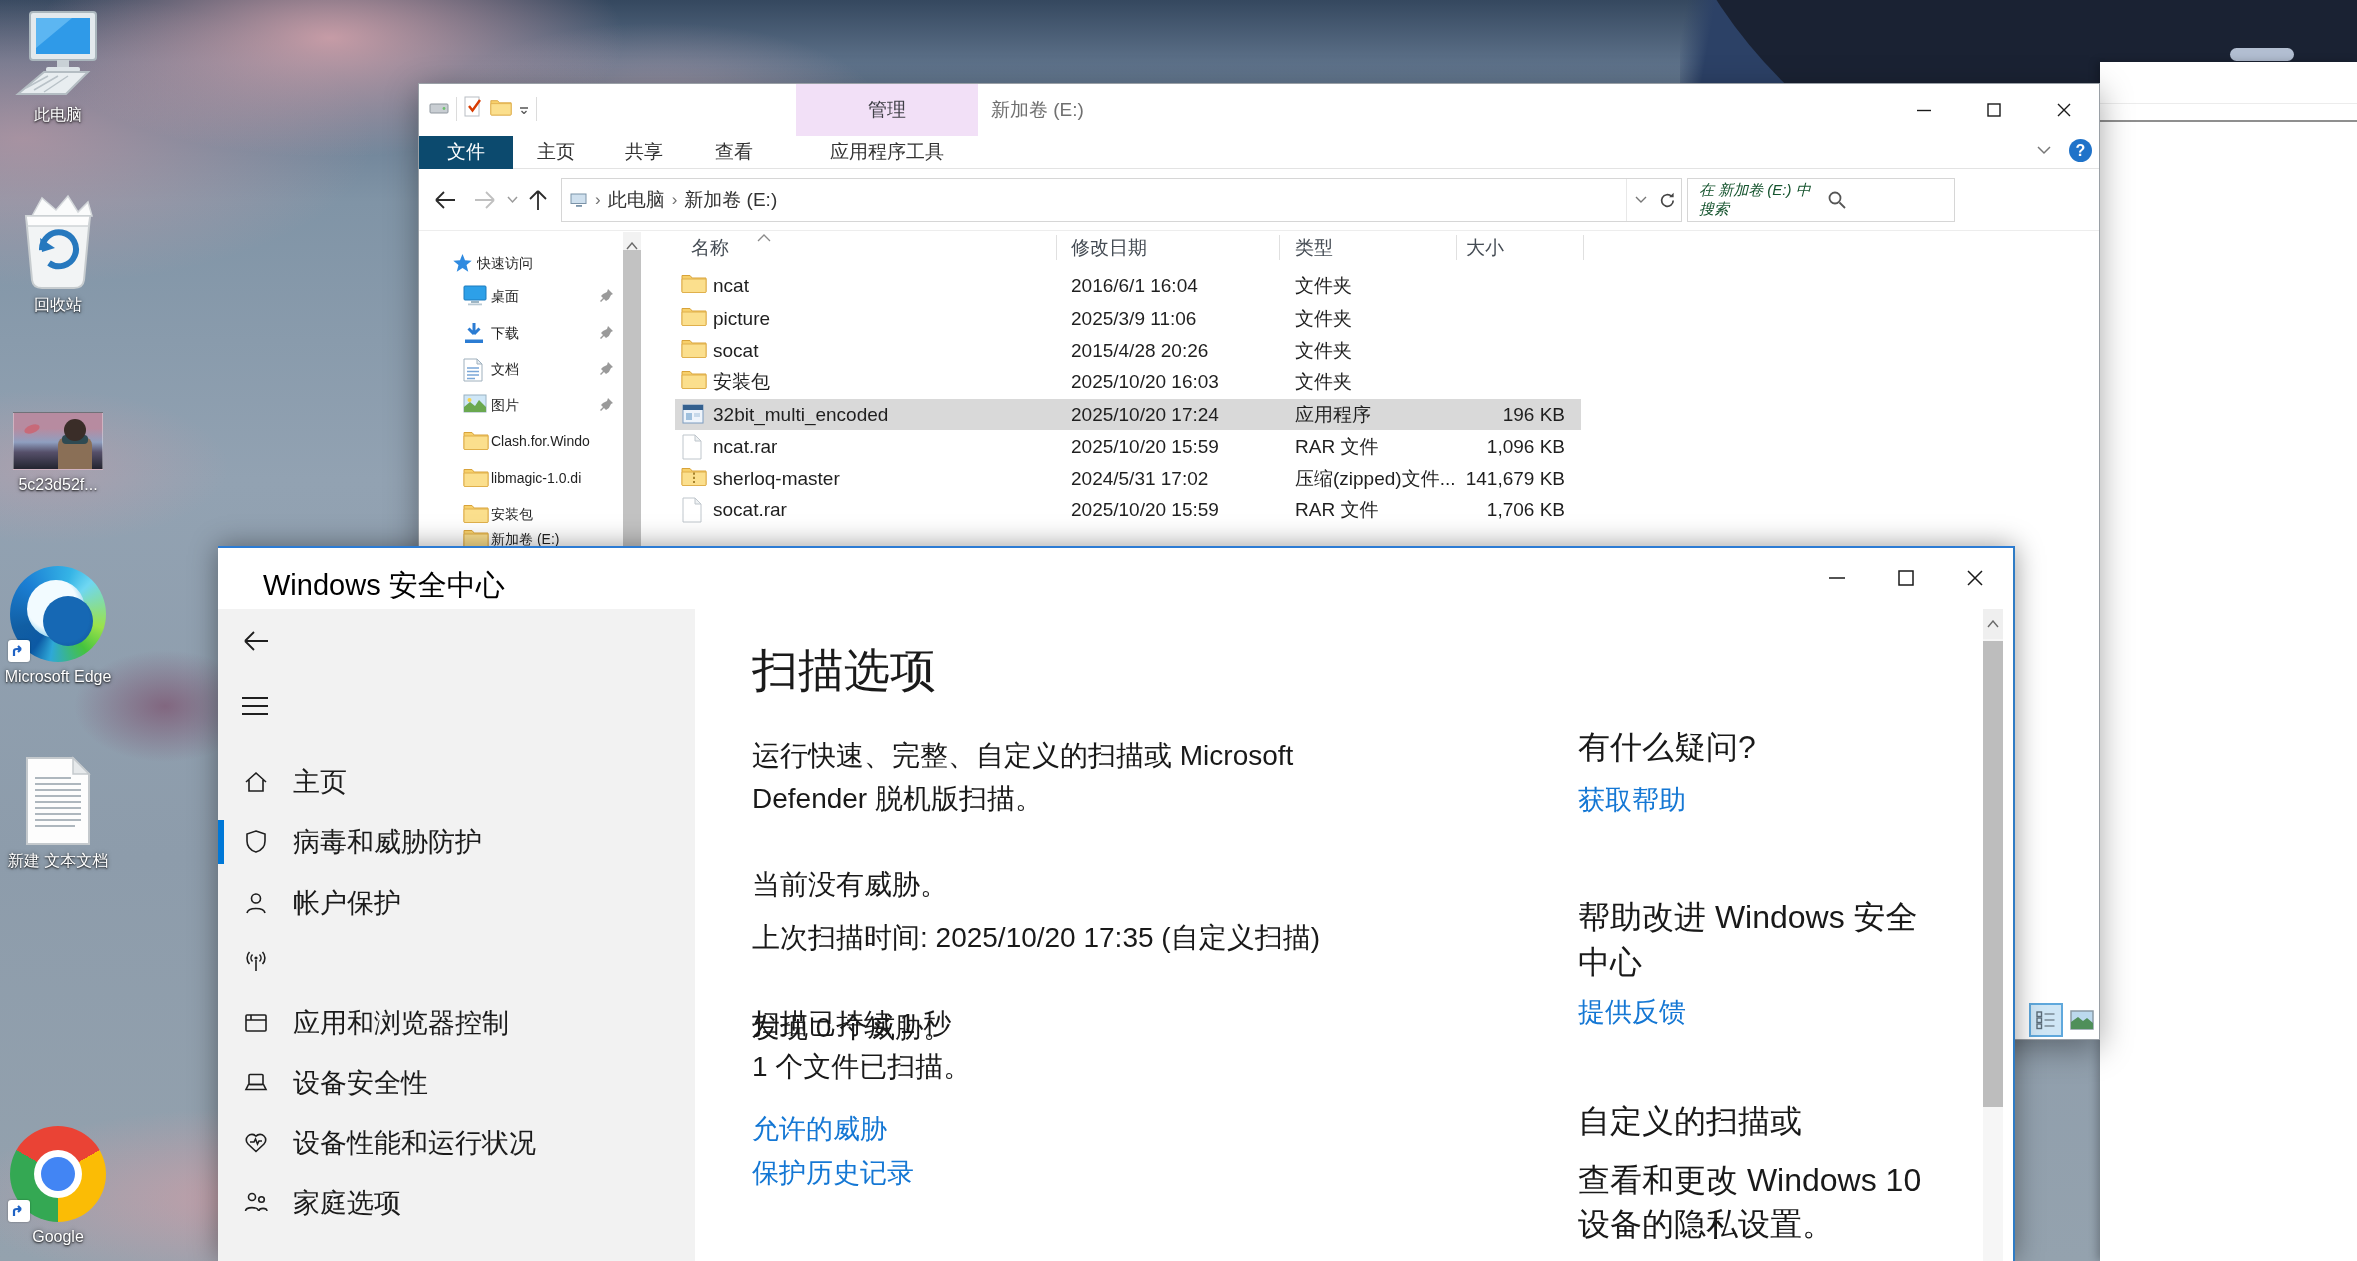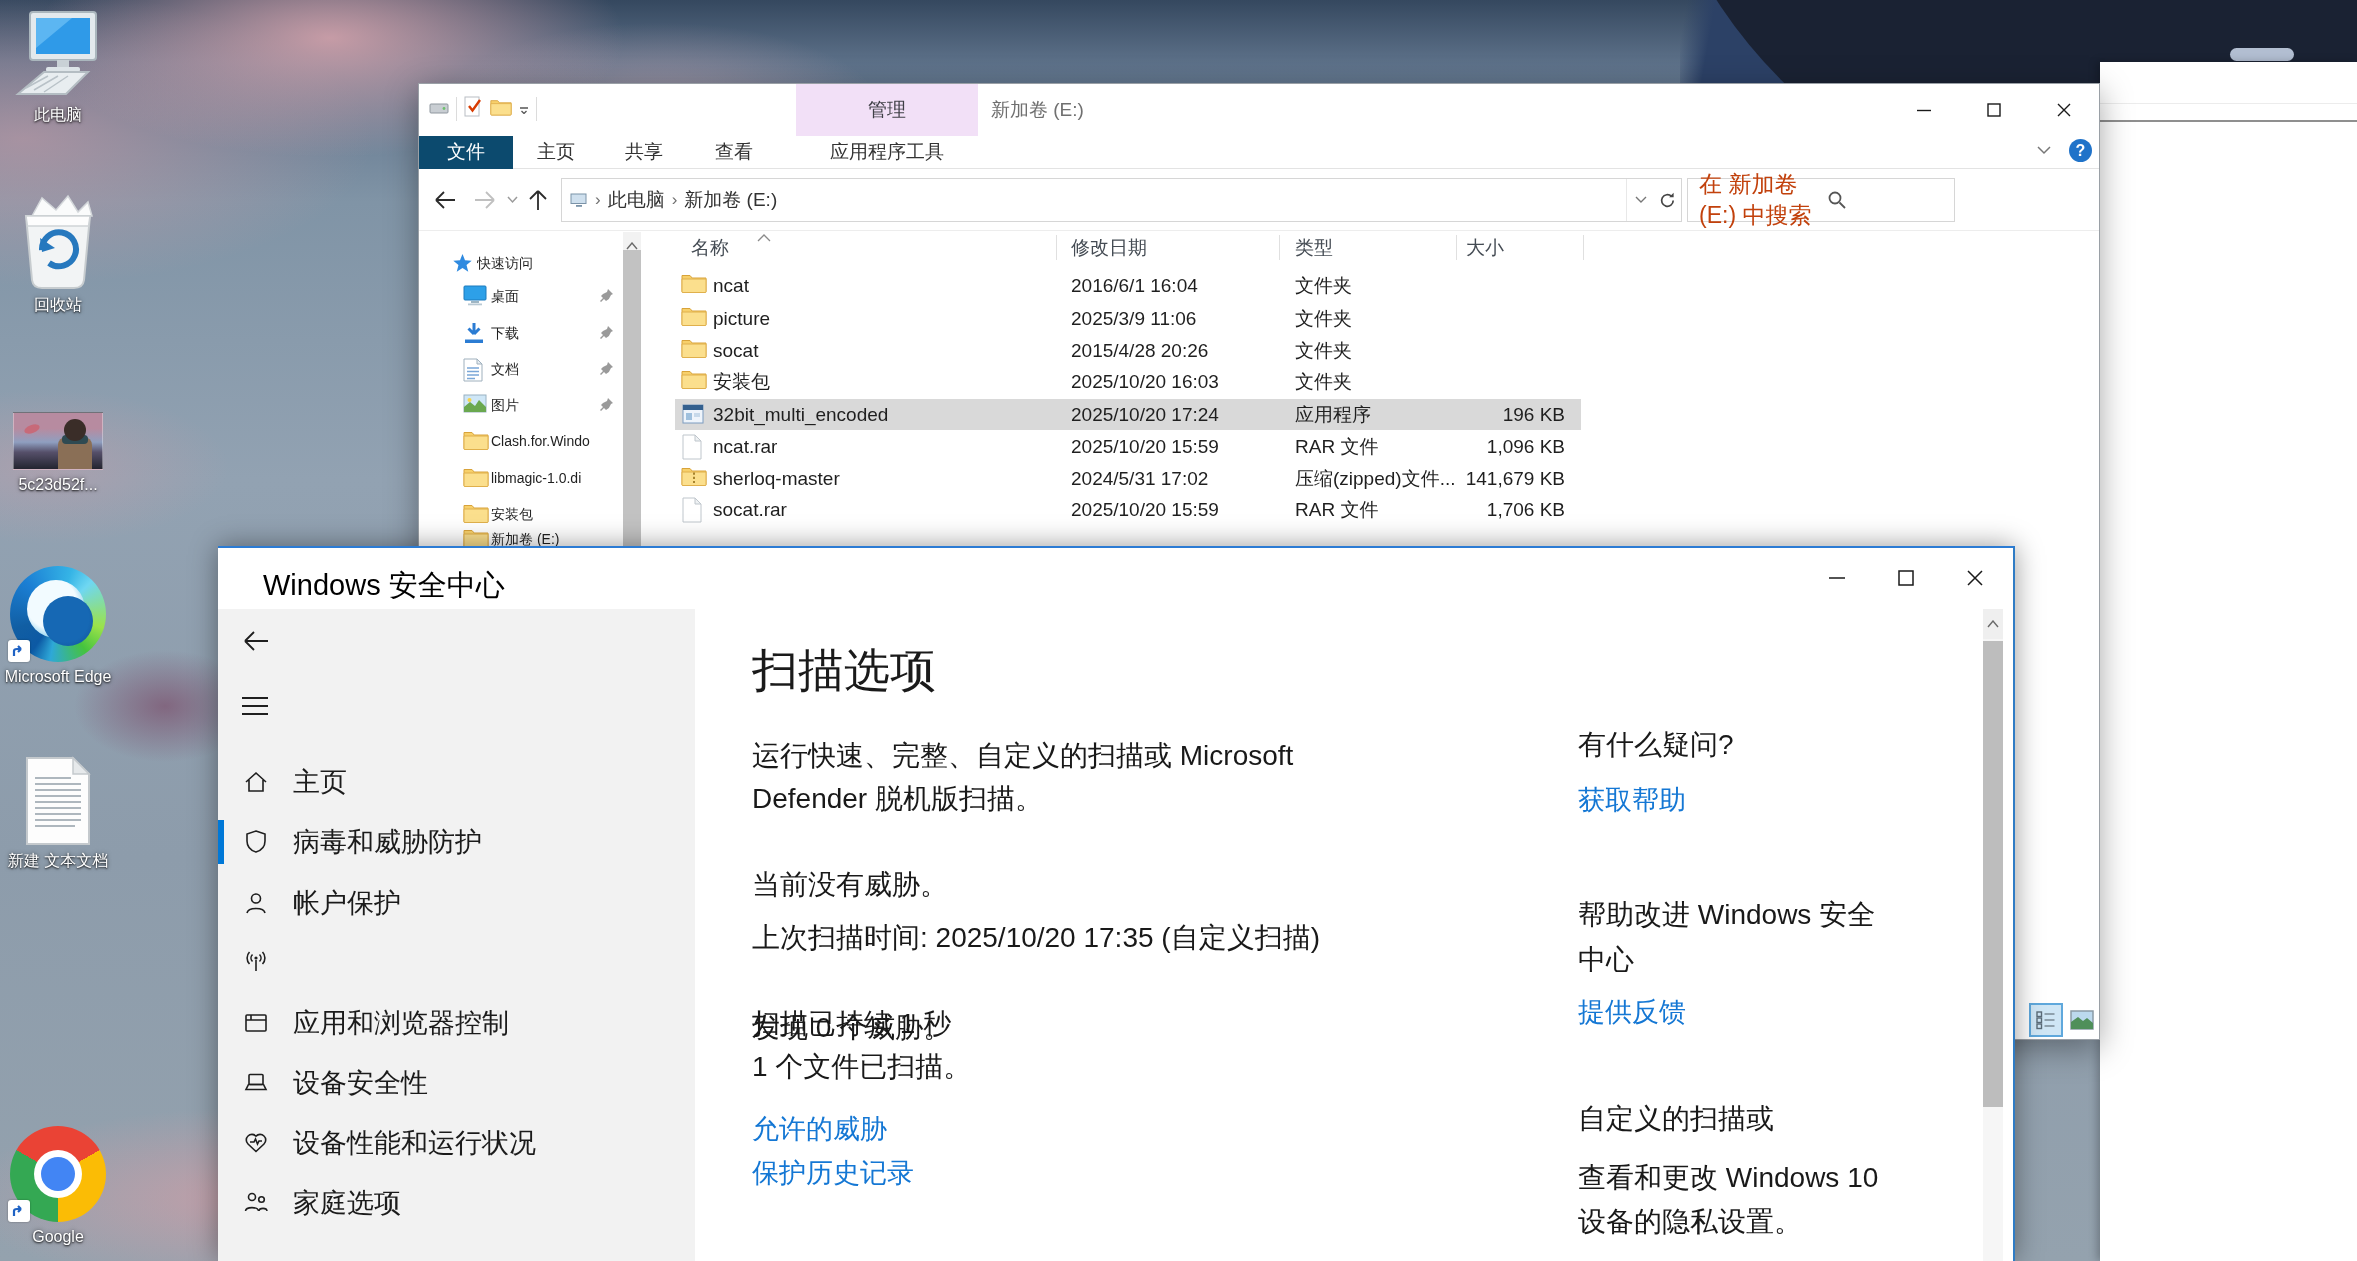--- a/index.html
+++ b/index.html
@@ -64,21 +64,21 @@
   .x-tab-file{background:#0c4a6e;color:#fff;}
   .x-addr{position:absolute;left:0;top:85px;width:100%;height:62px;background:#fff;border-bottom:1px solid #ededed;box-sizing:border-box;}
   .nav-arrow{position:absolute;top:0;height:62px;display:flex;align-items:center;}
   .bc-box{position:absolute;left:142px;top:9px;width:1121px;height:44px;border:1px solid #d6d6d6;box-sizing:border-box;
     display:flex;align-items:center;font-size:19px;color:#333;}
   .bc-sep{color:#707070;font-size:17px;padding:0 7px;}
   .bc-refresh{position:absolute;right:4px;top:0;height:42px;display:flex;align-items:center;}
   .bc-drop{position:absolute;right:34px;top:0;height:42px;display:flex;align-items:center;border-left:1px solid #e8e8e8;padding-left:8px;}
   .search-box{position:absolute;left:1268px;top:9px;width:268px;height:44px;border:1px solid #d6d6d6;box-sizing:border-box;
     display:flex;align-items:center;}
-  .search-box span{flex:1;padding-left:11px;font-size:23px;color:#c2410c;}
+  .search-box span{flex:1;padding-left:11px;font-size:15px;color:#14532d;font-style:italic;}
   .x-col{position:absolute;top:150px;height:27px;line-height:27px;font-size:19px;color:#454c54;}
   .x-colsep{position:absolute;top:151px;width:1px;height:25px;background:#e0e0e0;}
   .file-row{position:absolute;left:256px;width:906px;height:31px;}
   .file-row.sel{background:#d9d9d9;}
   .file-row span{position:absolute;top:0;line-height:31px;font-size:19px;color:#1f1f1f;white-space:nowrap;}
   .fr-ico{position:absolute;left:6px;top:3px;}
   .fr-name{left:38px;}
   .fr-date{left:396px;}
   .fr-type{left:620px;}
   .fr-size{left:700px;width:190px;text-align:right;}
@@ -101,21 +101,21 @@
   .s-back{position:absolute;left:22px;top:18px;}
   .s-burger{position:absolute;left:24px;top:88px;width:26px;}
   .s-burger div{height:2px;background:#1f1f1f;margin-bottom:6px;}
   .nav-row{position:absolute;left:0;width:477px;height:60px;}
   .nav-row .lbl{position:absolute;left:75px;top:0;line-height:60px;font-size:27px;color:#1b1b1b;white-space:nowrap;}
   .nav-row .ico{position:absolute;left:24px;top:16px;}
   .nav-row .bar{position:absolute;left:0;top:8px;width:6px;height:44px;background:#0078d7;}
   .s-main-title{position:absolute;left:534px;top:92px;font-size:46px;font-weight:500;color:#1a1a1a;}
   .s-text{position:absolute;left:534px;font-size:28px;color:#191919;white-space:nowrap;}
   .s-link{position:absolute;left:534px;font-size:27px;color:#1477d4;white-space:nowrap;}
-  .s-aside{position:absolute;font-size:28px;color:#191919;white-space:nowrap;left:1360px;}
+  .s-aside{position:absolute;font-size:32px;color:#191919;white-space:nowrap;left:1360px;}
   .s-aside-link{position:absolute;left:1360px;font-size:27px;color:#1477d4;white-space:nowrap;}
   .s-scroll{position:absolute;left:1765px;top:61px;width:20px;height:654px;background:#f6f6f6;}
   .s-scroll .arr{position:absolute;left:0;top:0;width:20px;height:30px;background:#efefef;display:flex;align-items:center;justify-content:center;}
   .s-scroll .thumb{position:absolute;left:0;top:32px;width:20px;height:466px;background:#bdbdbd;}
 </style>
 </head>
 <body>
 
 <div id="stage">
 

